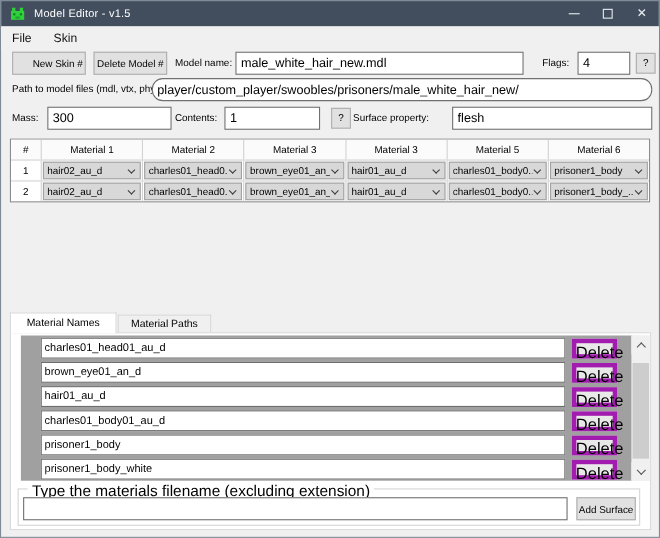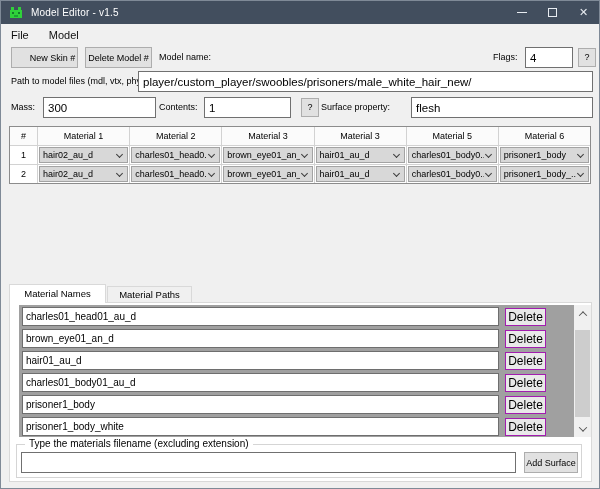--- a/index.html
+++ b/index.html
@@ -56,42 +56,42 @@
   .tab.active { left:8px; top:283px; width:97px; height:19px; background:#fff;
                 border:1px solid #d9d9d9; border-bottom:none; line-height:18px; z-index:3; }
   .tab.inactive { left:106px; top:285px; width:85px; height:17px; background:#f0f0f0;
                   border:1px solid #d9d9d9; border-bottom:none; line-height:16px; z-index:1; }
   .tabpage { position:absolute; left:8px; top:301px; width:583px; height:180px;
              background:#fff; border:1px solid #d9d9d9; z-index:2; }
 
   
   .mat-panel { position:absolute; left:9px; top:2px; width:556px; height:132px;
                background:#a0a0a0; overflow:hidden; padding:2px 0 0 3px; }
-  .mat-row { display:flex; align-items:center; height:19px; margin-bottom:3px; }
+  .mat-row { display:flex; align-items:center; height:19px; margin-bottom:3px;justify-content:center; }
   .mat-input { width:477px; height:19px; background:#fff; border:1px solid #6e6e6e;
                font-size:10px; padding:0 3px; font-family:inherit; outline:none; }
   .del-btn { margin-left:6px; width:41px; height:18px; background:#e9e9e9;
-             border:1px solid #a21caf; font-size:12px; font-family:inherit; }
+             border:4px solid #a21caf; font-size:15px; font-family:inherit; }
 
   
   .vscroll { position:absolute; left:564px; top:2px; width:17px; height:132px; background:#f0f0f0; }
   .sb-btn { position:absolute; left:0; width:17px; height:17px; background:#f0f0f0;
             display:flex; align-items:center; justify-content:center; }
   .sb-up { top:0; } .sb-down { bottom:0; }
   .sb-chev-up { width:6px; height:6px; border-left:1px solid #555; border-top:1px solid #555;
                 transform:rotate(45deg) translate(1px,1px); }
   .sb-chev-down { width:6px; height:6px; border-right:1px solid #555; border-bottom:1px solid #555;
                   transform:rotate(45deg) translate(-1px,-1px); }
   .sb-thumb { position:absolute; left:1px; top:25px; width:15px; height:87px; background:#cdcdcd; }
 
   
   .groupbox { position:absolute; left:6px; top:141px; width:566px; height:34px;
               border:1px solid #d5d5d5; }
   .gb-label { position:absolute; left:8px; top:-7px; background:#fff; padding:0 4px;
-              font-size:10px; white-space:nowrap; }
+              font-size:14px; white-space:nowrap; }
   .gb-input { position:absolute; left:4px; top:7px; width:495px; height:21px;
               background:#fff; border:1px solid #707070; font-size:11.5px;
               padding:0 4px; font-family:inherit; outline:none; }
   .gb-btn { position:absolute; left:507px; top:7px; width:54px; height:21px;
             background:#e1e1e1; border:1px solid #adadad; font-size:9px; font-family:inherit; }
 </style>
 </head>
 <body>
 
 <div class="window">
@@ -114,32 +114,33 @@
           <span class="ico-max"></span>
         </div>
       <div class="win-btn">
           <span class="ico-close">✕</span>
         </div>
     </div>
   </div>
 
   <div class="menubar">
     <span class="menu-item">File</span>
-    <span class="menu-item">Model</span>
+    <span class="menu-item">Skin</span>
   </div>
 
   <button class="btn" style="left:10px; top:46px; width:67px; height:21px;padding-left:16px;">New Skin #</button>
   <button class="btn" style="left:84px; top:46px; width:67px; height:21px;">Delete Model #</button>
   <span class="lbl" style="left:158px; top:46px;">Model name:</span>
+  <input class="txt" style="left: 213px; top: 46px; width: 262px;" value="male_white_hair_new.mdl">
   <span class="lbl" style="left:492px; top:46px;">Flags:</span>
   <input class="txt" style="left: 524px; top: 46px; width: 48px;" value="4">
   <button class="btn help-btn" style="left:577px; top:47px;">?</button>
 
   <span class="lbl" style="left:10px; top:70px;">Path to model files (mdl, vtx, phy, vvd):</span>
-  <input class="txt" style="left: 137px; top: 70px; width: 455px;" value="player/custom_player/swoobles/prisoners/male_white_hair_new/">
+  <input class="txt" style="left: 137px; top: 70px; width: 455px; border-radius: 10px;" value="player/custom_player/swoobles/prisoners/male_white_hair_new/">
 
   <span class="lbl" style="left:10px; top:96px;">Mass:</span>
   <input class="txt" style="left: 42px; top: 96px; width: 113px;" value="300">
   <span class="lbl" style="left:158px; top:96px;">Contents:</span>
   <input class="txt" style="left: 203px; top: 96px; width: 87px;" value="1">
   <button class="btn help-btn" style="left:300px; top:97px;">?</button>
   <span class="lbl" style="left:320px; top:96px;">Surface property:</span>
   <input class="txt" style="left: 410px; top: 96px; width: 182px;" value="flesh">
 
   <div class="grid">

